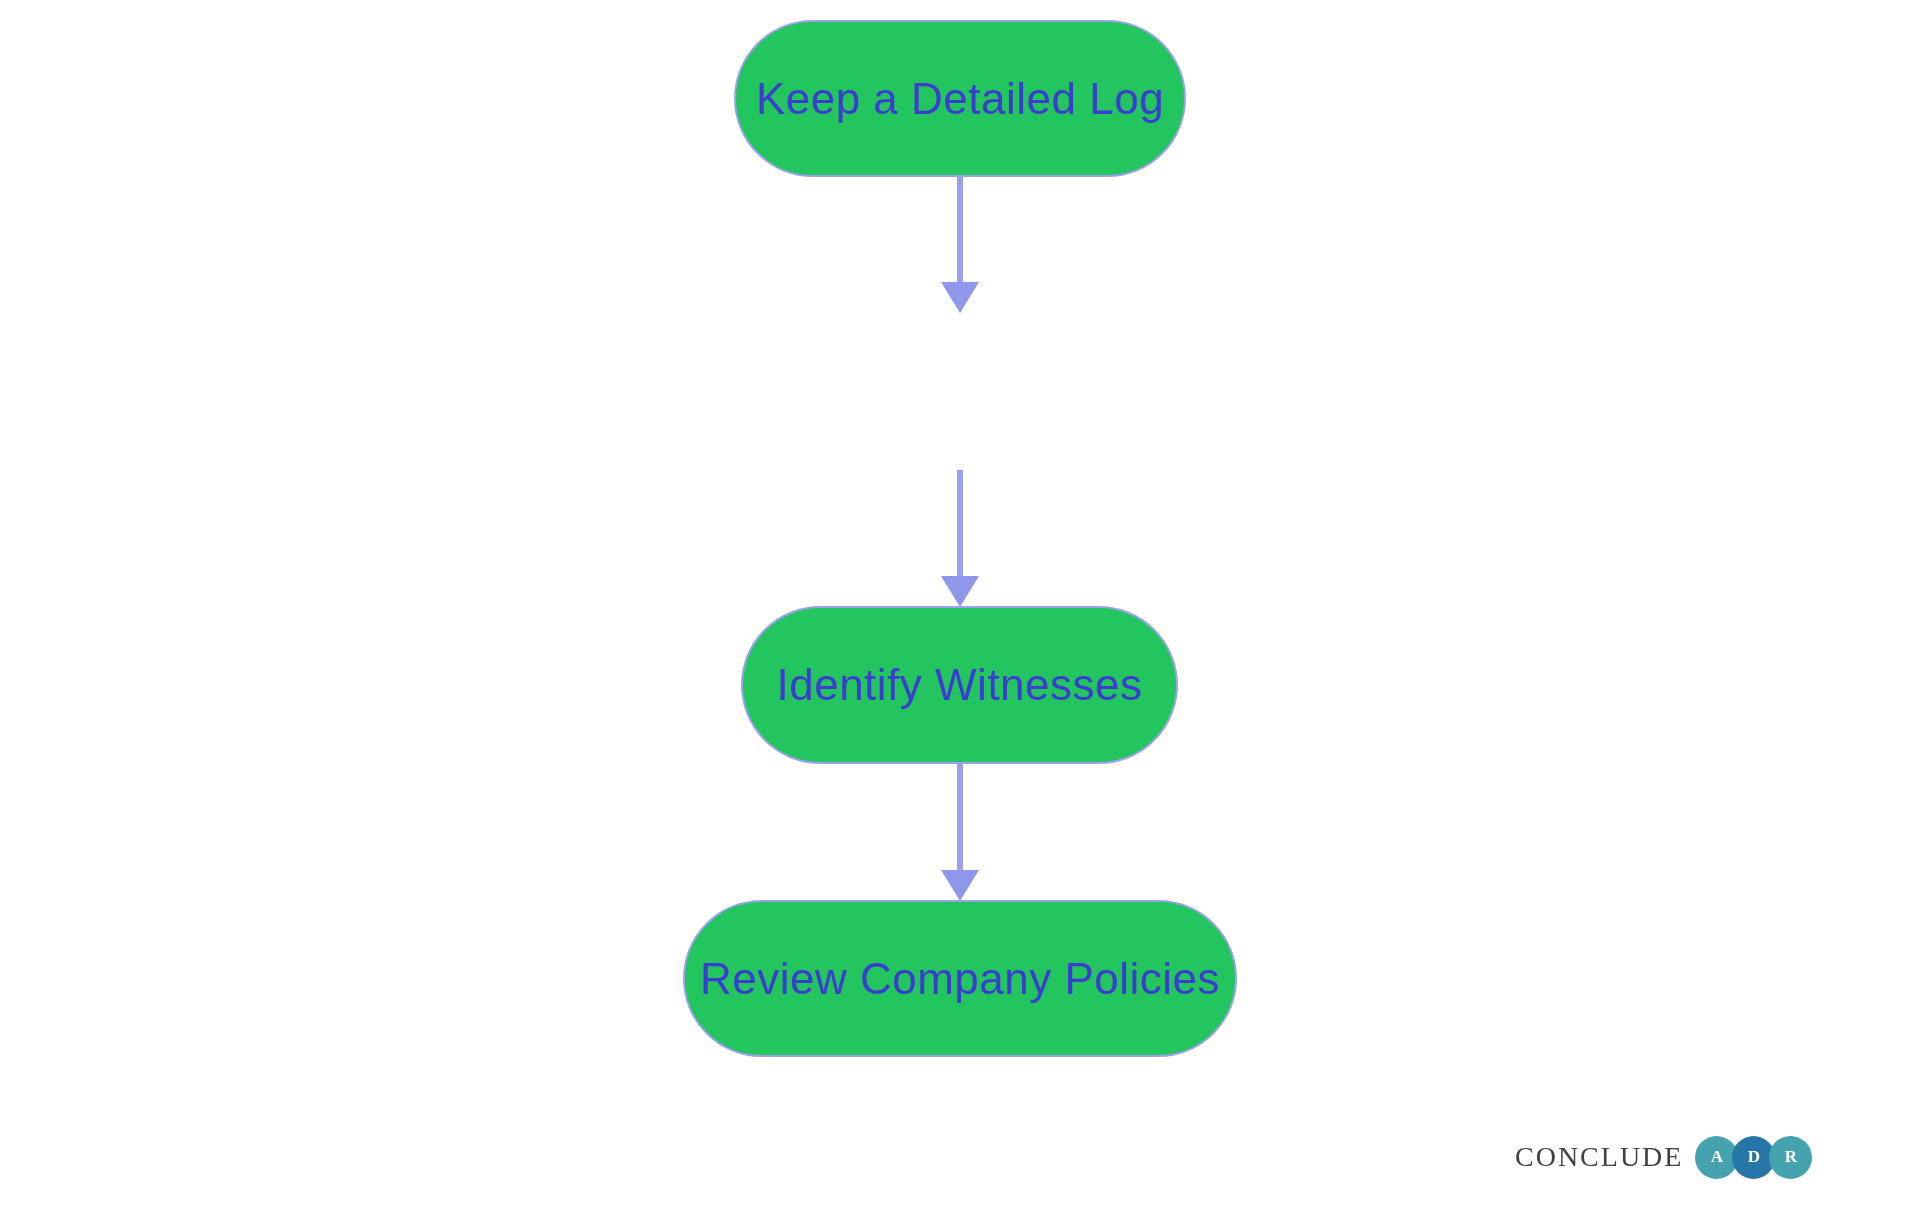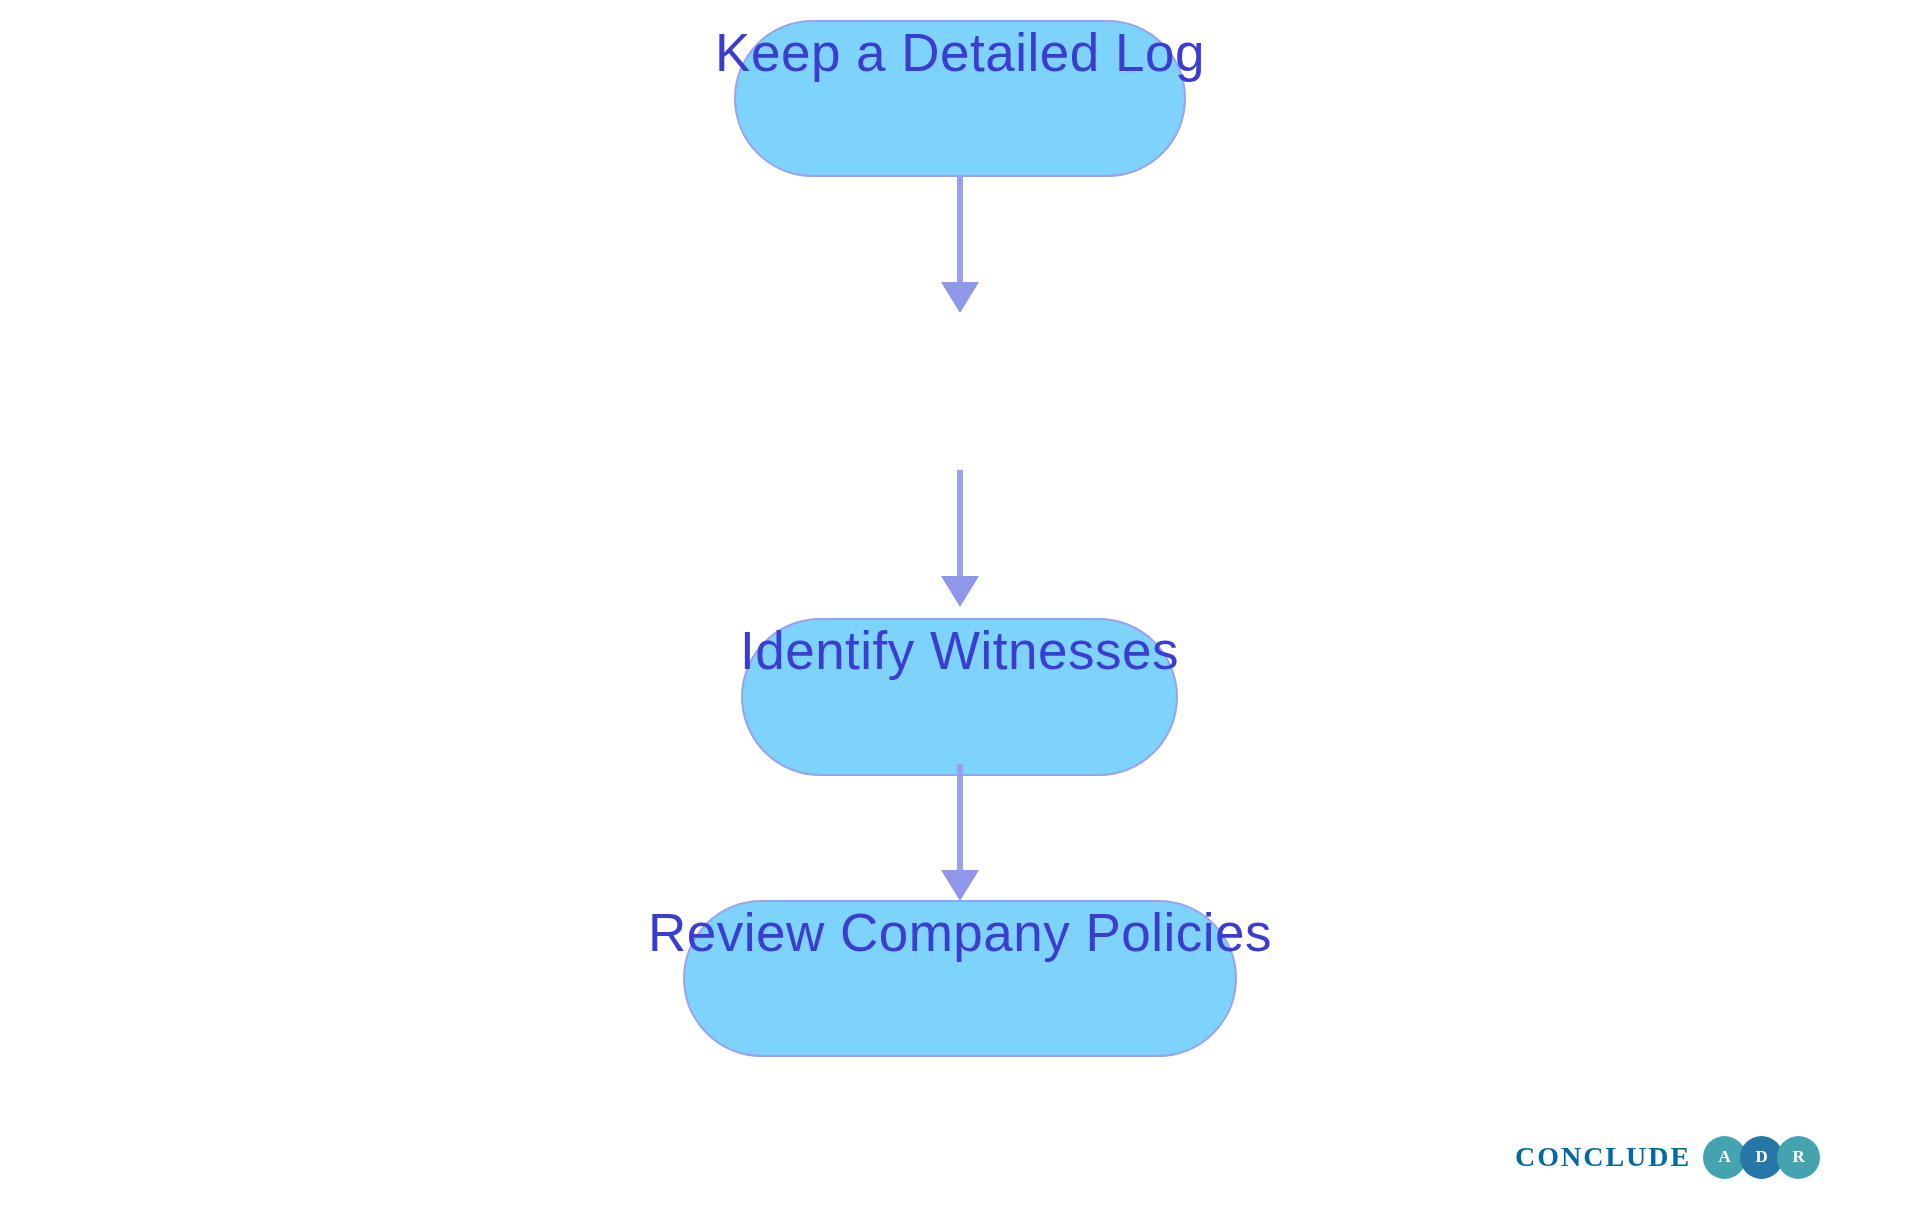--- a/index.html
+++ b/index.html
@@ -9,33 +9,34 @@
     height: 1215px;
     background: #ffffff;
     overflow: hidden;
     font-family: "Liberation Sans", sans-serif;
   }
 
   
   .node {
     position: absolute;
     box-sizing: border-box;
-    background: #7dd3fc;
+    background: #22c55e;
     border: 2px solid #9aa1ee;
     border-radius: 80px;
     display: flex;
+    align-items: center;
     justify-content: center;
     color: #3b3dd1;
-    font-size: 53px;
+    font-size: 44px;
     letter-spacing: 0.5px;
     white-space: nowrap;
   }
   .n1 { left: 734px; top:  20px; width: 452px; height: 157px; }
   .n2 { left: 653px; top: 312px; width: 614px; height: 158px; }
-  .n3 { left: 741px; top: 606px; width: 437px; height: 158px; margin-top: 12px; }
+  .n3 { left: 741px; top: 606px; width: 437px; height: 158px; }
   .n4 { left: 683px; top: 900px; width: 554px; height: 157px; }
 
   
   .arrow {
     position: absolute;
     left: 941px;
     width: 38px;
     display: flex;
     flex-direction: column;
     align-items: center;
@@ -54,23 +55,23 @@
   
   .logo {
     position: absolute;
     left: 1515px;
     top: 1134px;
     height: 46px;
     display: flex;
     align-items: center;
   }
   .brand {
-    color: #0369a1;
+    color: #404040;
     font-family: "Liberation Serif", serif;
-    font-weight: bold;
+    font-weight: normal;
     font-size: 28px;
     letter-spacing: 2px;
     white-space: nowrap;
   }
   .badges { display: flex; align-items: center; margin-left: 12px; }
   .badge {
     width: 43px; height: 43px;
     border-radius: 50%;
     color: #ffffff;
     font-family: "Liberation Serif", serif;

